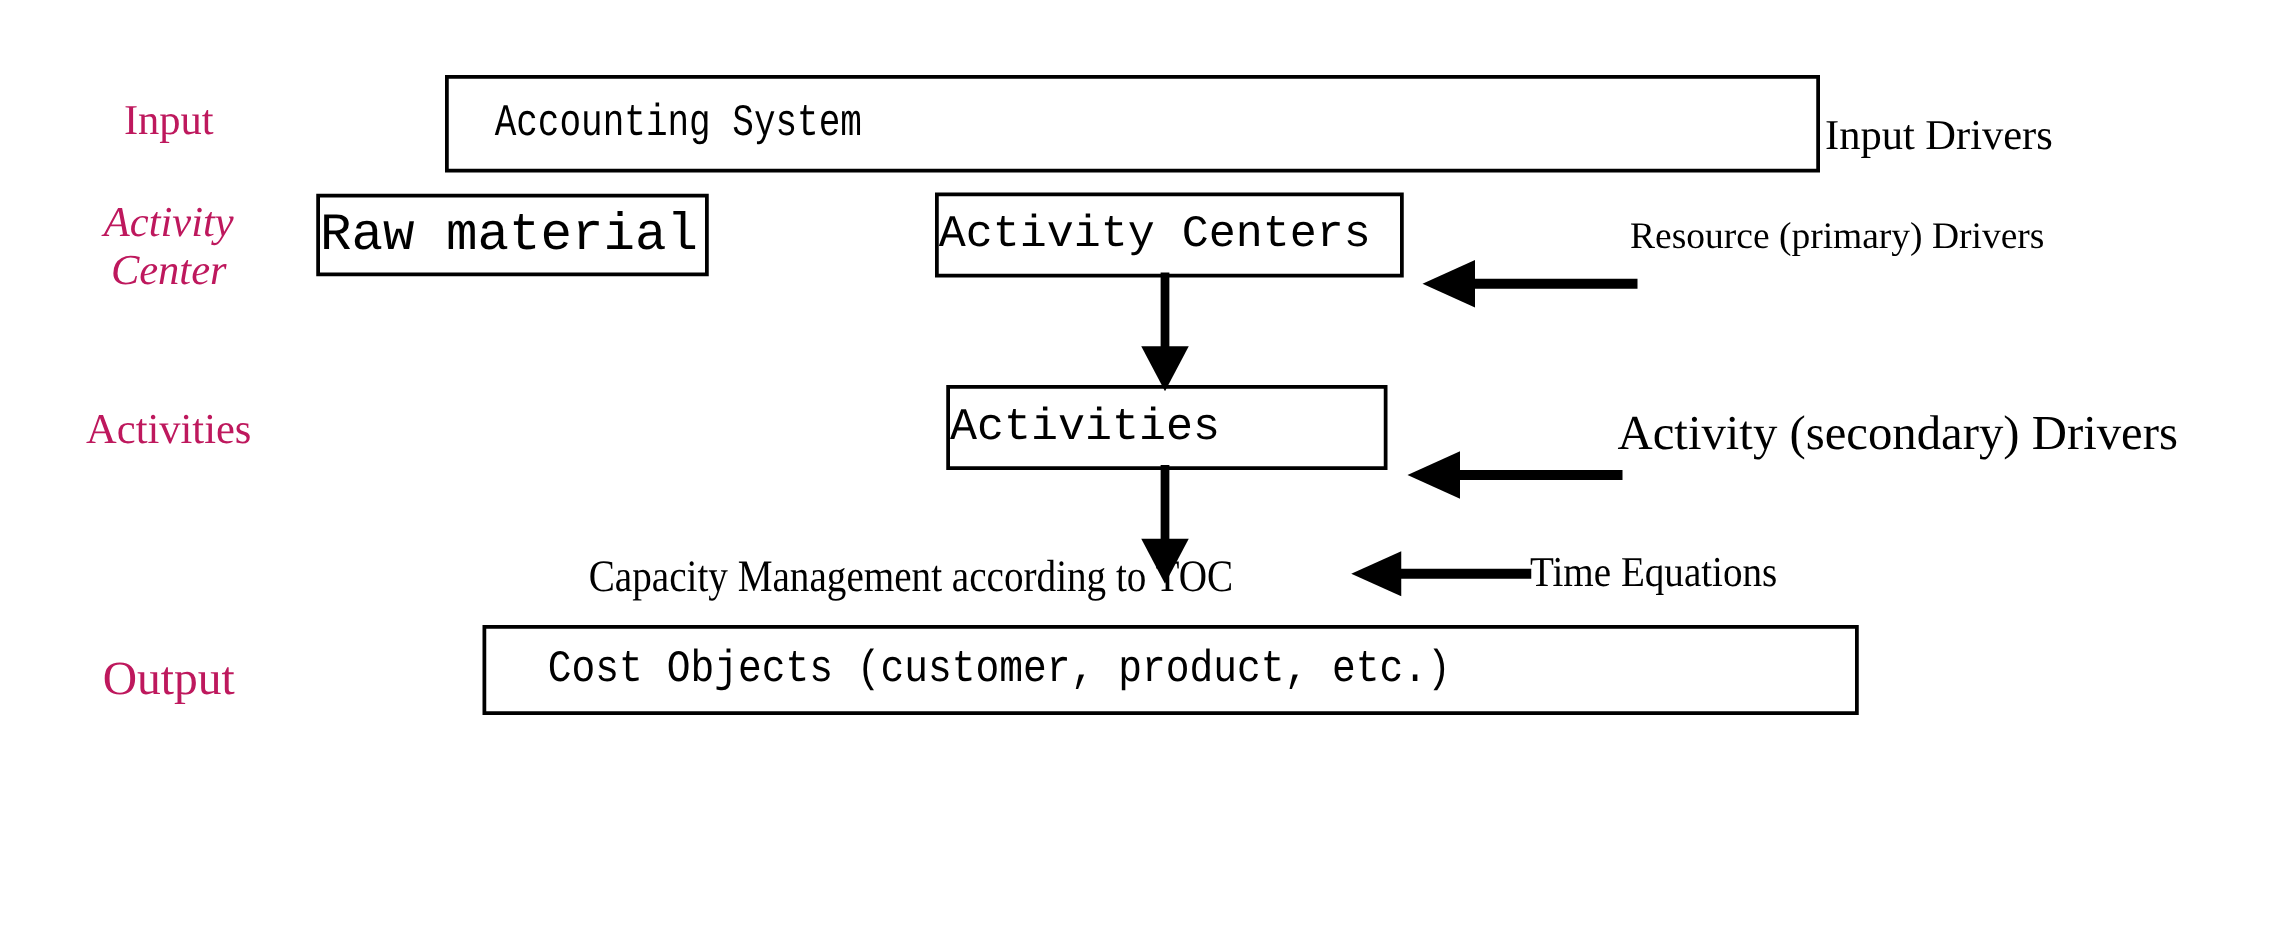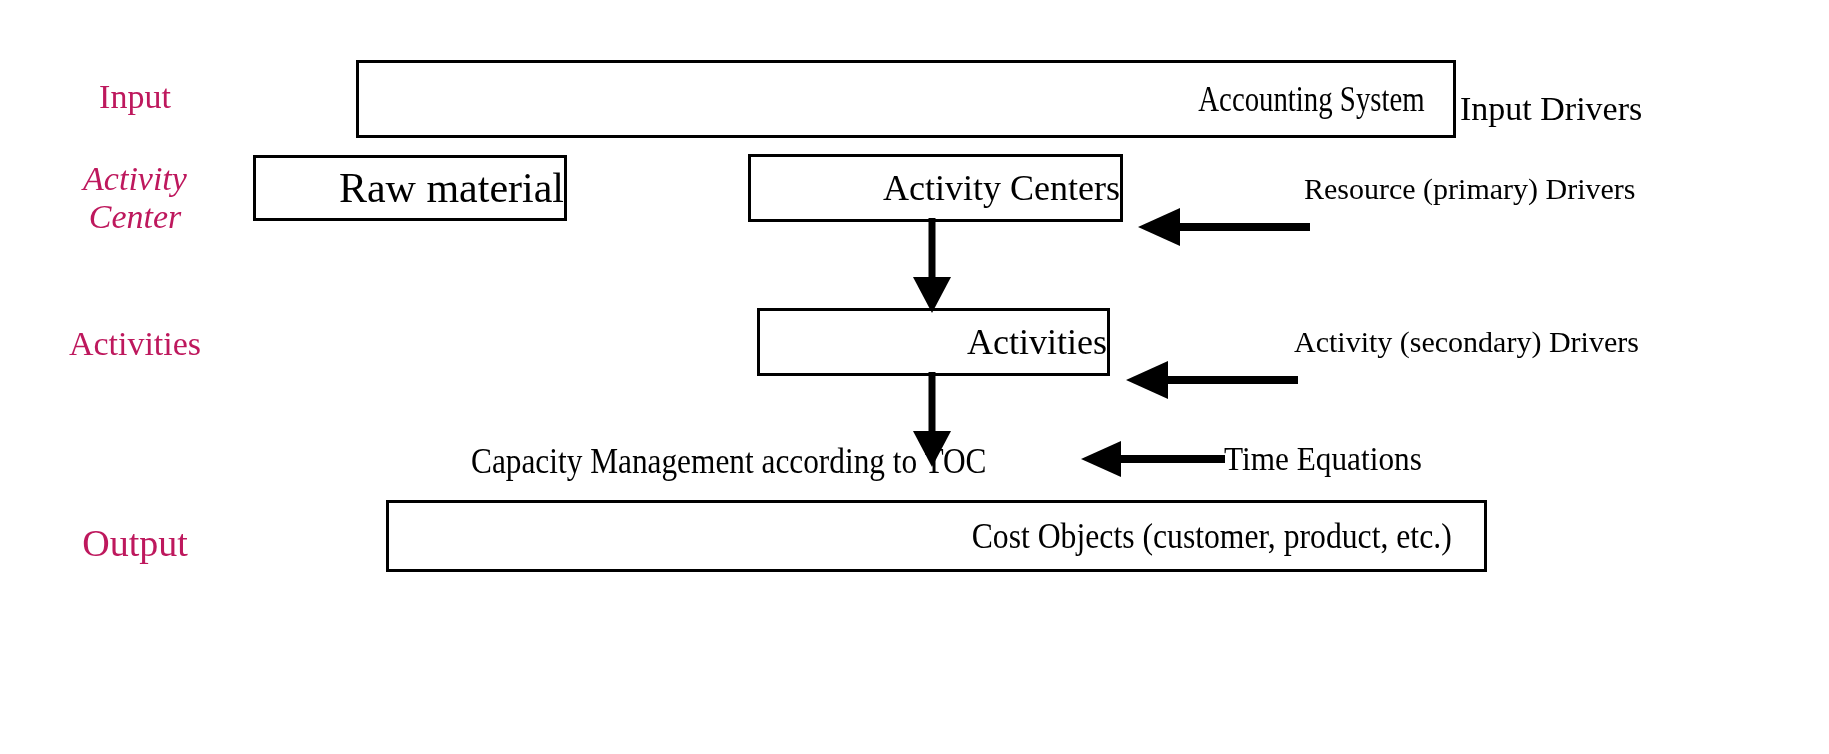--- a/index.html
+++ b/index.html
@@ -33,21 +33,22 @@
   #label-output     { left: 40px;  top: 522px; width: 190px; font-size: 38px; }
 
   
   .box {
     position: absolute;
     box-sizing: border-box;
     border: 3px solid #000000;
     background: #ffffff;
     display: flex;
     align-items: center;
-    justify-content: flex-end;
+    justify-content: flex-start;
+    font-family: Liberation Mono, monospace;
   }
   .box-text {
     color: #000;
     text-align: center;
     white-space: nowrap;
     line-height: 1;
   }
 
   #box-accounting-system { left: 356px; top: 60px;  width: 1100px; height: 78px; }
   #box-accounting-system .box-text { font-size: 36px; transform: scaleX(0.80); }
@@ -67,21 +68,21 @@
   
   .free-text {
     position: absolute;
     color: #000;
     white-space: nowrap;
     line-height: 1;
     font-family: "Liberation Serif", "DejaVu Serif", serif;
   }
   #text-cost-drivers       { left: 1460px; top: 92px;  font-size: 34px; }
   #text-resource-drivers   { left: 1304px; top: 174px; font-size: 30px; }
-  #text-activity-drivers   { left: 1294px; top: 327px; font-size: 30px; }
+  #text-activity-drivers   { left: 1294px; top: 327px; font-size: 39px; }
   #text-capacity-mgmt      { left: 471px;  top: 443px; font-size: 36px; transform: scaleX(0.87); transform-origin: left center; }
   #text-time-equations     { left: 1224px; top: 442px; font-size: 34px; transform: scaleX(0.92); transform-origin: left center; }
 
   
   .arrow-svg {
     position: absolute;
     overflow: visible;
   }
   #arrow-resources-to-activities { left: 900px;  top: 218px; width: 64px;  height: 96px; }
   #arrow-activities-to-capacity  { left: 900px;  top: 372px; width: 64px;  height: 96px; }

